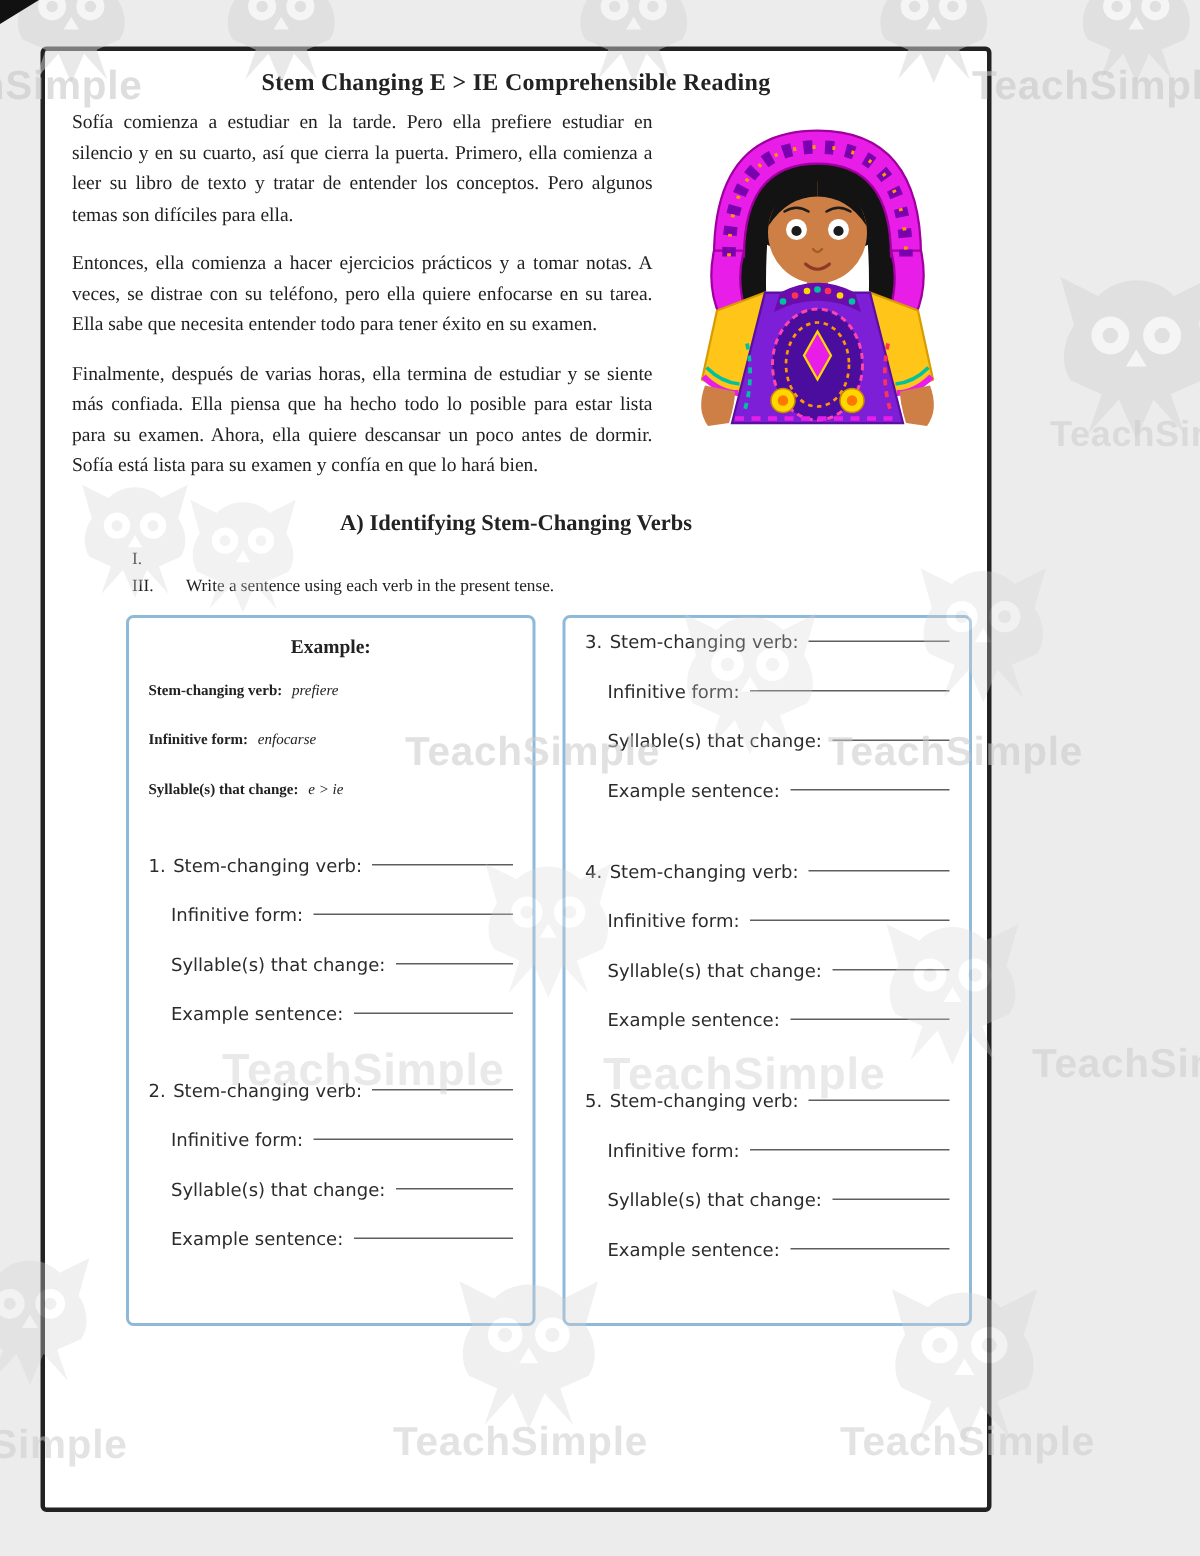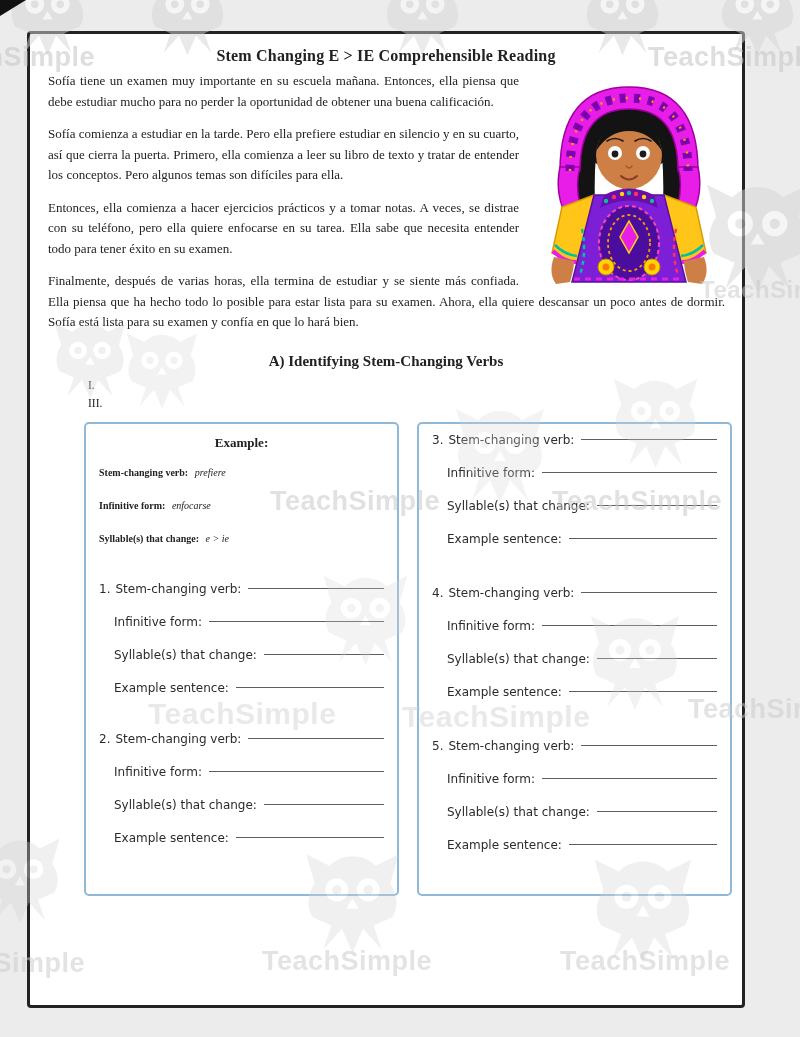--- a/index.html
+++ b/index.html
@@ -26,21 +26,21 @@
   .wm-owl{position:absolute;color:#d5d5d5;pointer-events:none;z-index:3;}
   .corner-mark{
     position:absolute;left:0;top:0;width:26px;height:16px;
     background:#111;
     clip-path:polygon(0 0,100% 0,0 100%);
     z-index:4;
   }
   
   .page{
     position:absolute;left:27px;top:31px;
-    width:718px;height:977px;
+    width:634px;height:977px;
     background:#fff;
     border:3px solid #222;
     border-radius:4px;
     box-sizing:border-box;
     z-index:2;
   }
   .page-title{
     text-align:center;
     font-weight:bold;
     font-size:16px;
@@ -245,34 +245,34 @@
         <path d="M95 150 L104 166 L95 182 L86 166 Z" fill="#e81ee8" stroke="#ffd700" stroke-width="1.5"></path>
         <path d="M48 158 Q53 182 46 204" fill="none" stroke="#00c2a0" stroke-width="2.5" stroke-dasharray="4 4"></path>
         <path d="M142 158 Q137 182 144 204" fill="none" stroke="#ff3355" stroke-width="2.5" stroke-dasharray="4 4"></path>
         <circle cx="72" cy="196" r="8" fill="#ffd700" stroke="#cc8800"></circle>
           <circle cx="72" cy="196" r="3.5" fill="#ff7700"></circle>
         <circle cx="118" cy="196" r="8" fill="#ffd700" stroke="#cc8800"></circle>
           <circle cx="118" cy="196" r="3.5" fill="#ff7700"></circle>
         <path d="M40 208 L150 208" stroke="#e81ee8" stroke-width="3" stroke-dasharray="6 5"></path>
       </svg>
     </div>
-    <p>Sofía tiene un examen muy importante en su escuela mañana. Entonces, ella piensa que debe estudiar mucho para no perder la oportunidad de obtener una buena calificación.</p>
     <p>Sofía comienza a estudiar en la tarde. Pero ella prefiere estudiar en silencio y en su cuarto, así que cierra la puerta. Primero, ella comienza a leer su libro de texto y tratar de entender los conceptos. Pero algunos temas son difíciles para ella.</p>
     <p>Entonces, ella comienza a hacer ejercicios prácticos y a tomar notas. A veces, se distrae con su teléfono, pero ella quiere enfocarse en su tarea. Ella sabe que necesita entender todo para tener éxito en su examen.</p>
     <p>Finalmente, después de varias horas, ella termina de estudiar y se siente más confiada. Ella piensa que ha hecho todo lo posible para estar lista para su examen. Ahora, ella quiere descansar un poco antes de dormir. Sofía está lista para su examen y confía en que lo hará bien.</p>
   </div>
 
   <div class="section-heading">A) Identifying Stem-Changing Verbs</div>
 
   <div class="instructions">
     <div class="inst-row">
       <span class="inst-num">I.</span>
     </div>
     <div class="inst-row">
       <span class="inst-num">III.</span>
+      <span>Write a sentence using each verb in the present tense.</span>
     </div>
   </div>
 
   <div class="boxes">
 
     <div class="abox abox-left">
       <div class="ex-heading">Example:</div>
 
       <div class="ex-row">
         <span class="ex-label">Stem-changing verb:</span>

